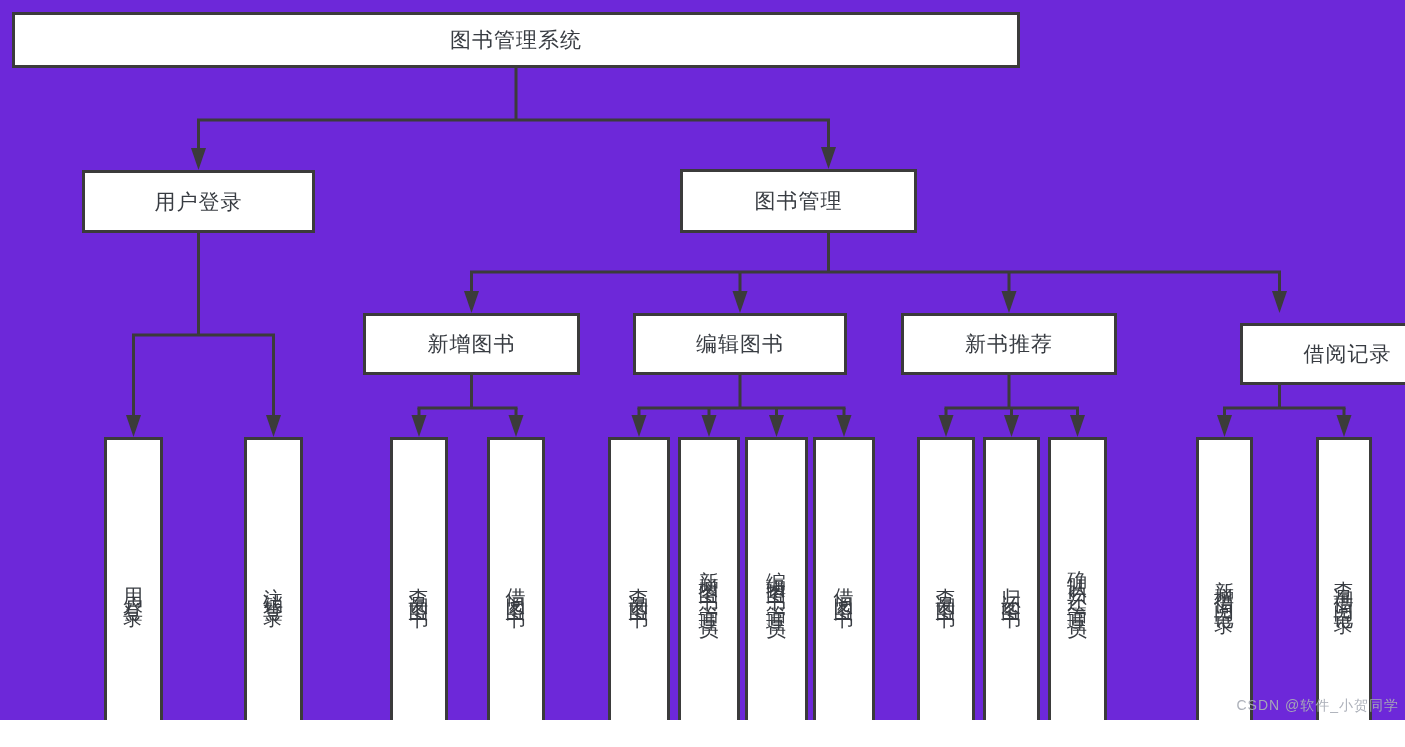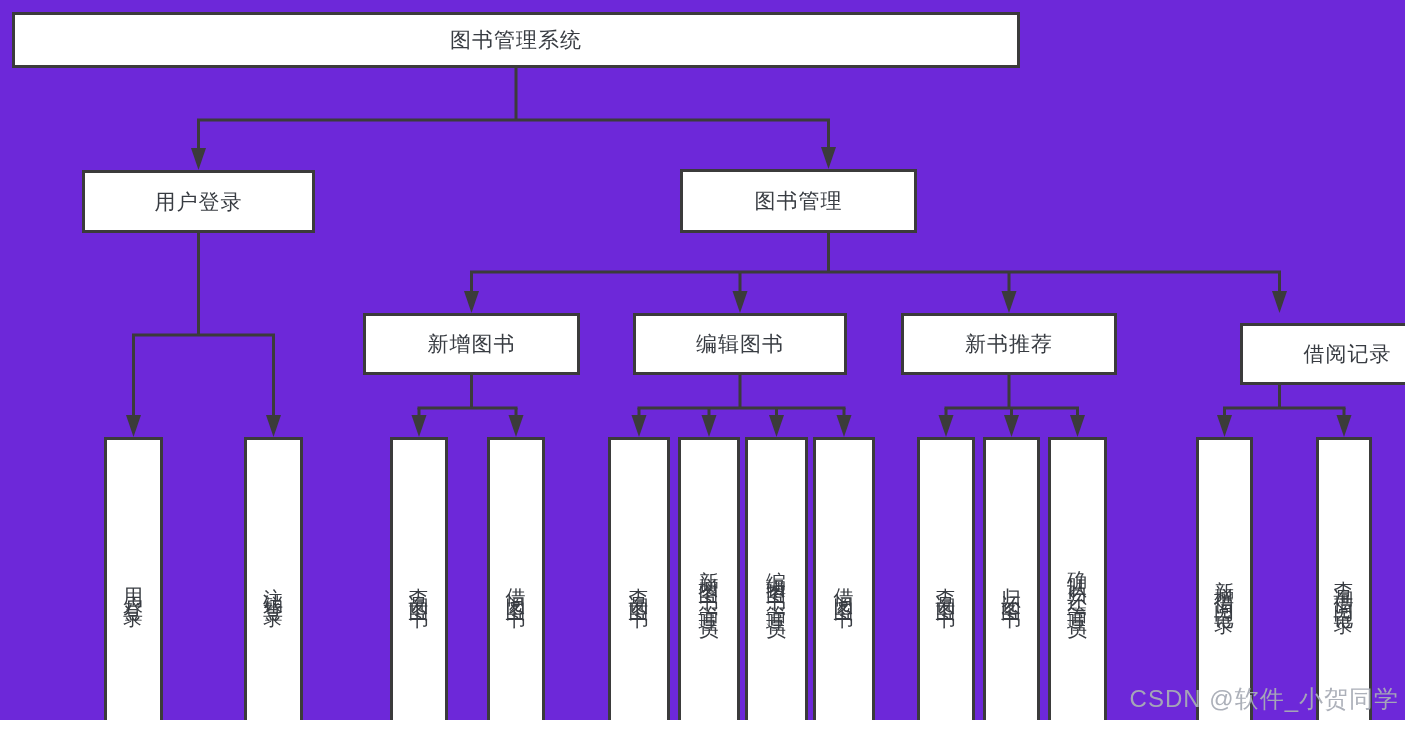--- a/index.html
+++ b/index.html
@@ -58,21 +58,21 @@
   .leaf8  { left: 813px;  width: 62px; }
   .leaf9  { left: 917px;  width: 58px; }
   .leaf10 { left: 983px;  width: 57px; }
   .leaf11 { left: 1048px; width: 59px; }
   .leaf12 { left: 1196px; width: 57px; }
   .leaf13 { left: 1316px; width: 56px; }
   .watermark {
     position: absolute;
     right: 6px;
     bottom: 5px;
-    font-size: 24px;
+    font-size: 14px;
     color: rgba(168, 172, 181, 0.95);
     letter-spacing: 1px;
     z-index: 5;
     white-space: nowrap;
   }
   line { stroke: #3b3b3b; stroke-width: 3; }
   polygon { fill: #3b3b3b; }
 </style>
 </head>
 <body>

